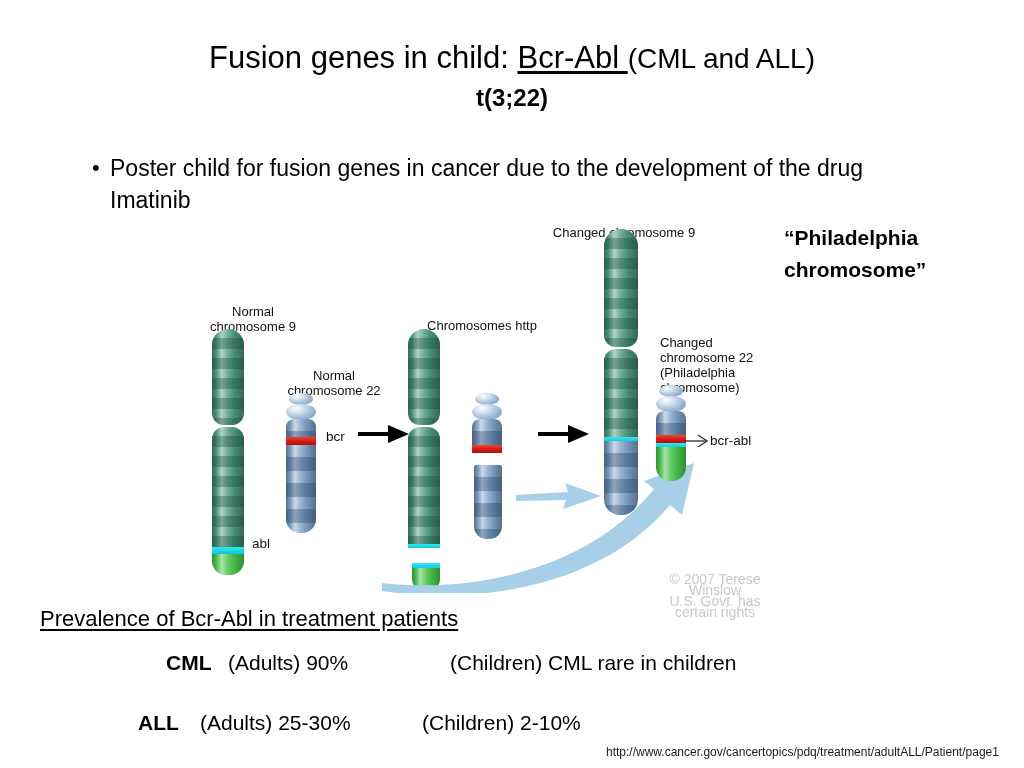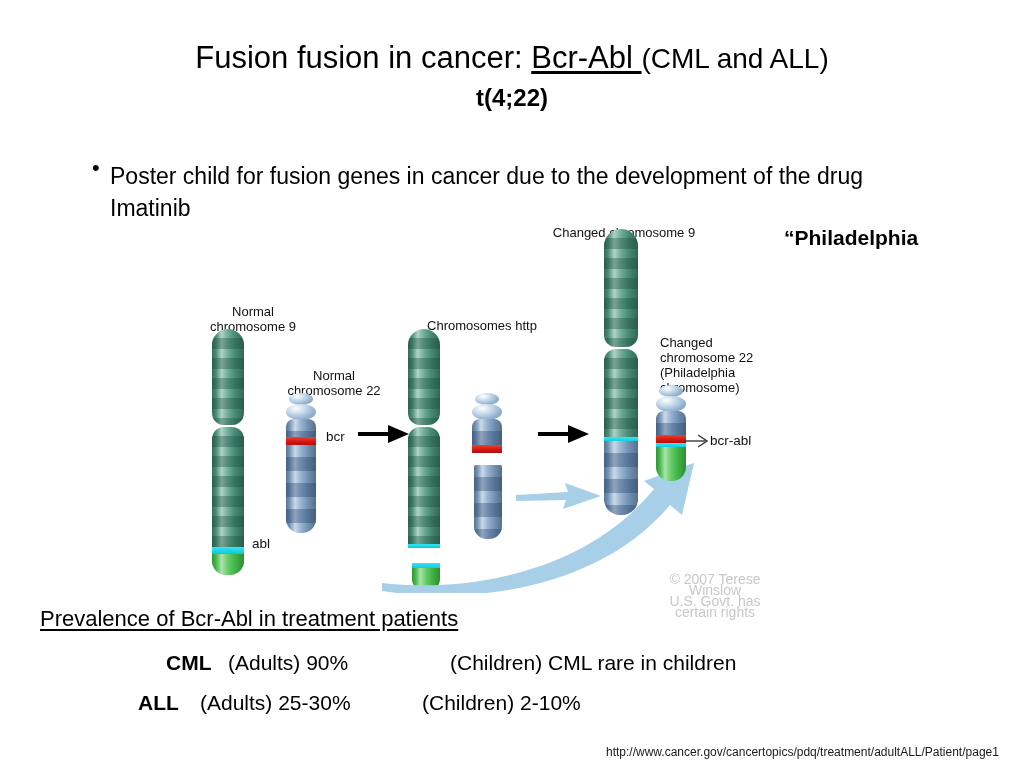--- a/index.html
+++ b/index.html
@@ -59,21 +59,20 @@
     line-height: 32px;
   }
   .bullet-block .dot {
     position: absolute;
     left: 0;
     top: 0;
     font-size: 22px;
   }
   .bullet-text {
     margin-left: 18px;
-    margin-top: 8px;
   }
 
   
   .philly-callout {
     position: absolute;
     top: 222px;
     left: 784px;
     width: 220px;
     font-size: 21px;
     font-weight: bold;
@@ -228,50 +227,51 @@
   .prev-row .adults {
     display: inline-block;
   }
   .prev-row .children {
     display: inline-block;
   }
   #prev-row-cml { left: 138px; top: 650px; margin-left: 28px; }
   #prev-row-all { left: 138px; top: 690px; }
   #prev-row-cml .lbl     { width: 62px; }
   #prev-row-cml .adults  { width: 222px; }
-  #prev-row-all .lbl     { width: 62px; }
+  #prev-row-all .lbl     { width: 62px; margin-top: 20px; }
   #prev-row-all .adults  { width: 222px; }
 
   
   .source-url {
     position: absolute;
     left: 560px;
     top: 745px;
     font-size: 12px;
     color: #1a1a1a;
     padding-left: 46px;
   }
 </style>
 </head>
 <body>
 
 <div class="slide">
 
   <div class="title-block">
-    <div class="title-line1"><span>Fusion fusion in cancer: </span><span class="title-underline">Bcr-Abl </span><span class="title-paren"> (CML and ALL)</span></div>
-    <div class="title-line2">t(4;22)</div>
+    <div class="title-line1"><span>Fusion genes in child: </span><span class="title-underline">Bcr-Abl </span><span class="title-paren"> (CML and ALL)</span></div>
+    <div class="title-line2">t(3;22)</div>
   </div>
 
   <div class="bullet-block">
     <span class="dot">•</span>
     <div class="bullet-text">Poster child for fusion genes in cancer due to the development of the drug Imatinib</div>
   </div>
 
   <div class="philly-callout">
     <div>“Philadelphia</div>
+    <div>chromosome”</div>
   </div>
 
   <div class="diagram">
 
     <div class="dlabel center" style="left:2px; top:84px; width:130px;">Normal
 chromosome 9</div>
     <div class="dlabel center" style="left:78px; top:148px; width:140px;">Normal
 chromosome 22</div>
     <div class="dlabel center" style="left:216px; top:98px; width:160px;">Chromosomes http</div>
     <div class="dlabel center" style="left:338px; top:5px; width:200px;">Changed chromosome 9</div>

